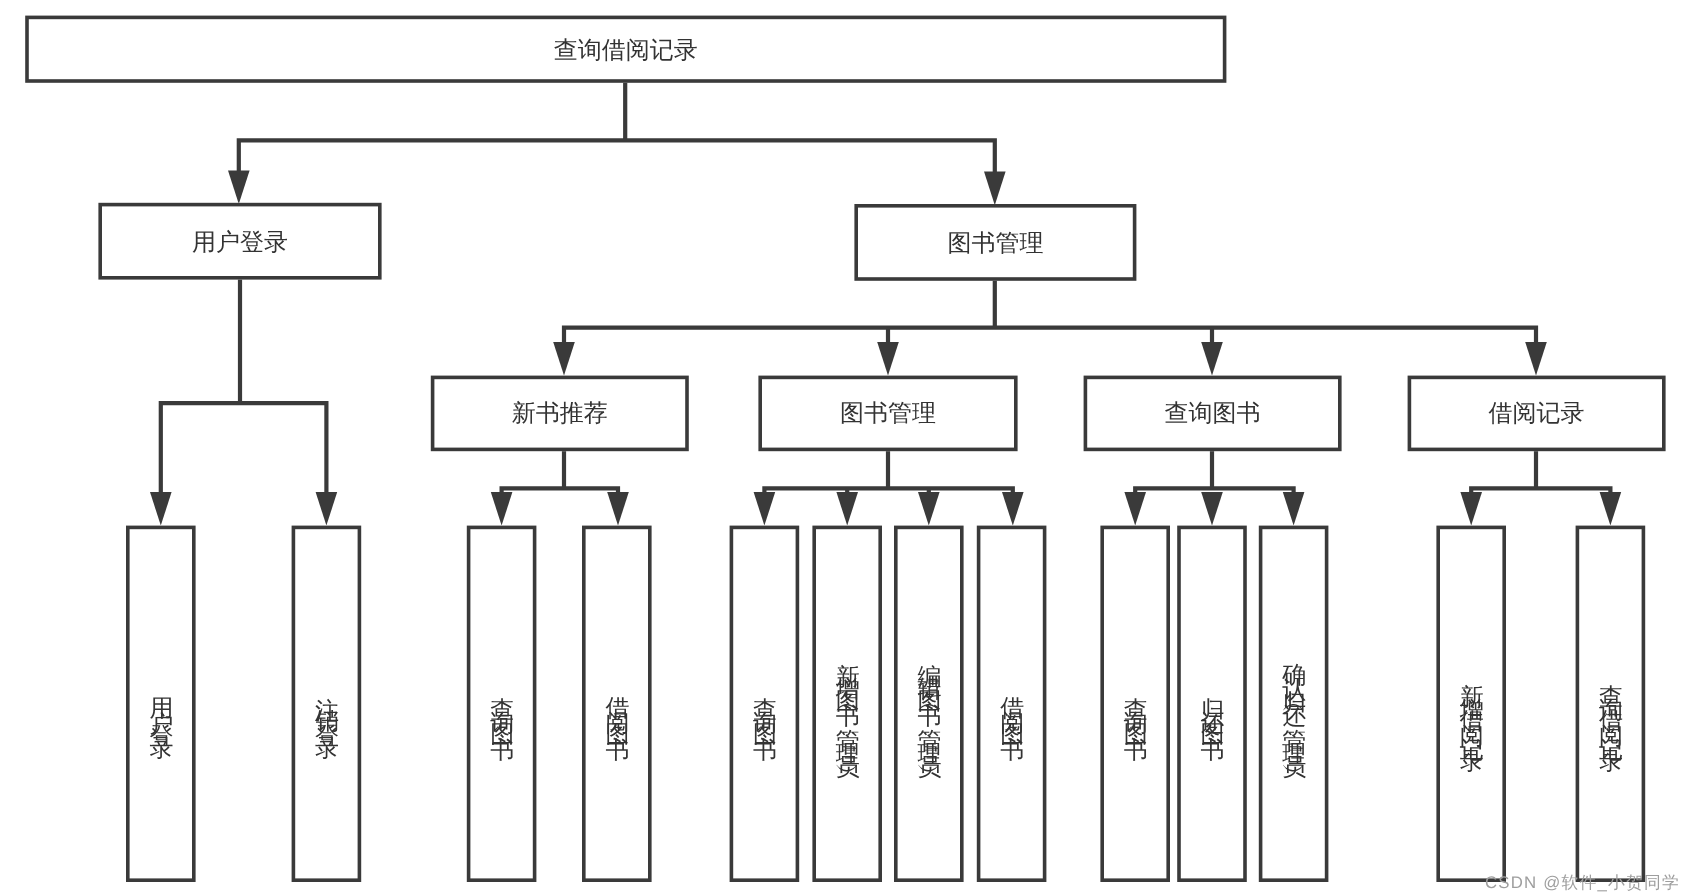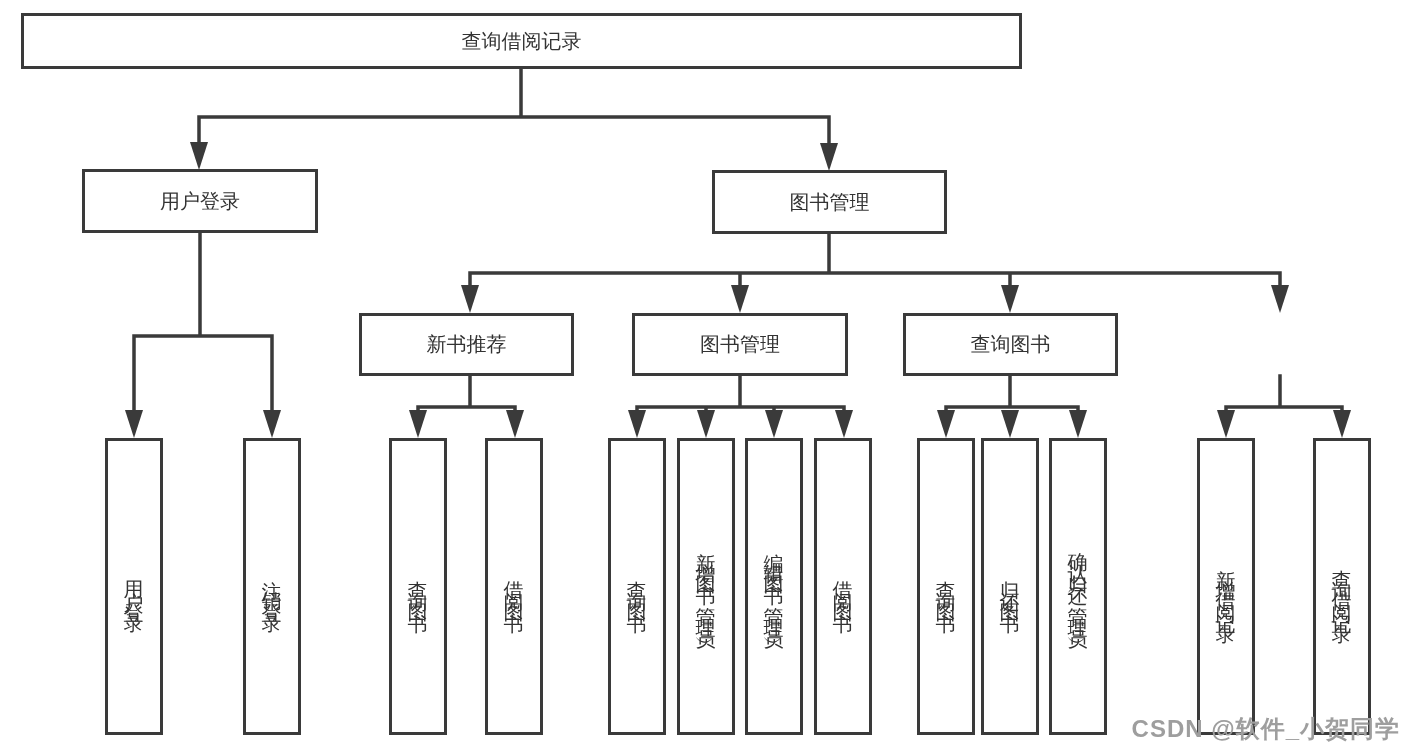--- a/index.html
+++ b/index.html
@@ -38,25 +38,24 @@
   .vbox {
     writing-mode: vertical-rl;
     letter-spacing: 11px;
     line-height: 1;
     white-space: normal;
   }
   #watermark {
     position: absolute;
     right: 5px;
     bottom: 2px;
-    font-size: 24px;
+    font-size: 14px;
     color: #9e9e9e;
     letter-spacing: 1px;
     z-index: 5;
-    font-weight: bold;
   }
   .stroke {
     stroke: #3a3a3a;
     stroke-width: 3.5;
     fill: none;
     stroke-linecap: square;
   }
   .head {
     fill: #3a3a3a;
     stroke: none;
@@ -118,20 +117,21 @@
   </svg>
 
   <div class="box" style="left:21px; top:13px; width:1001px; height:56px;">查询借阅记录</div>
 
   <div class="box" style="left:82px; top:169px; width:236px; height:64px;">用户登录</div>
   <div class="box" style="left:712px; top:170px; width:235px; height:64px;text-align:right;">图书管理</div>
 
   <div class="box" style="left:359px; top:313px; width:215px; height:63px;">新书推荐</div>
   <div class="box" style="left:632px; top:313px; width:216px; height:63px;">图书管理</div>
   <div class="box" style="left:903px; top:313px; width:215px; height:63px;">查询图书</div>
+  <div class="box" style="left:1173px; top:313px; width:215px; height:63px;">借阅记录</div>
 
   <div class="box vbox" style="left:105px; top:438px; width:58px; height:297px;">用户登录</div>
   <div class="box vbox" style="left:243px; top:438px; width:58px; height:297px;">注销登录</div>
 
   <div class="box vbox" style="left:389px; top:438px; width:58px; height:297px;">查询图书</div>
   <div class="box vbox" style="left:485px; top:438px; width:58px; height:297px;">借阅图书</div>
 
   <div class="box vbox" style="left:608px; top:438px; width:58px; height:297px;">查询图书</div>
   <div class="box vbox" style="left:677px; top:438px; width:58px; height:297px;">新增图书（管理员）</div>
   <div class="box vbox" style="left:745px; top:438px; width:58px; height:297px;">编辑图书（管理员）</div>

